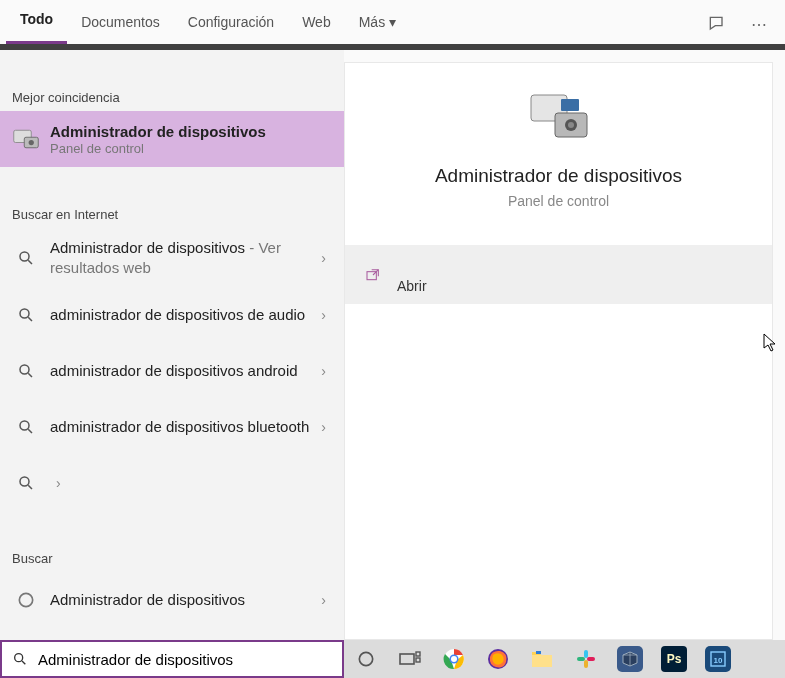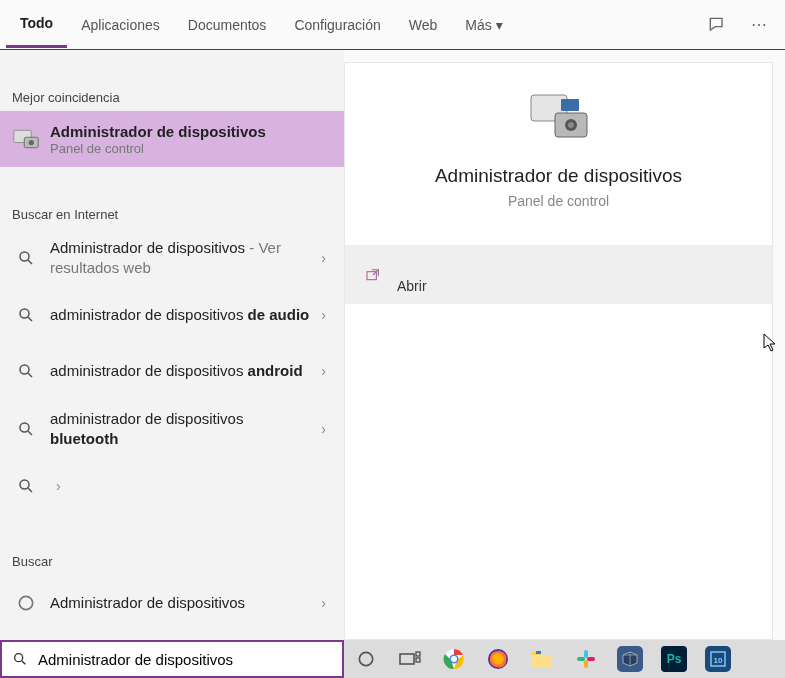--- a/index.html
+++ b/index.html
@@ -1,21 +1,21 @@
 <!DOCTYPE html>
 <html><head>
 <meta charset="utf-8">
 <style>
 * { box-sizing: border-box; margin: 0; padding: 0; }
 body { font-family: "Segoe UI", sans-serif; font-size: 14px; color: #333; background: #f2f2f2; width: 785px; height: 678px; overflow: hidden; }
 
 .start-panel { width: 785px; height: 640px; background: #fafafa; display: flex; flex-direction: column; }
 
 
-.tabs { display: flex; align-items: center; height: 50px; background: #fafafa; border-bottom: 1px solid #404040; padding: 0 6px; }
+.tabs { display: flex; align-items: flex-end; height: 50px; background: #fafafa; border-bottom: 6px solid #404040; padding: 0 6px; }
 .tab { padding: 14px 14px; font-size: 14px; color: #555; cursor: pointer; }
 .tab.active { color: #222; font-weight: 600; border-bottom: 3px solid #7a3a8a; }
 .tabs-spacer { flex: 1; }
 .tab-icon { padding: 10px 12px; color: #666; cursor: pointer; font-size: 16px; }
 
 
 .body { flex: 1; display: flex; overflow: hidden; }
 .left { width: 344px; background: #f3f3f3; overflow-y: auto; }
 .right { flex: 1; background: #fff; margin: 12px 12px 0 0; border: 1px solid #e8e8e8; display: flex; flex-direction: column; }
 
@@ -25,21 +25,21 @@
 .result { display: flex; align-items: center; padding: 10px 12px 10px 12px; cursor: pointer; position: relative; min-height: 56px; }
 .result.selected { background: #d8b3e0; }
 .result.selected .r-title { font-weight: 600; color: #222; }
 .r-icon { width: 28px; height: 28px; flex-shrink: 0; margin-right: 10px; display: flex; align-items: center; justify-content: center; }
 .r-text { flex: 1; min-width: 0; }
 .r-title { font-size: 15px; color: #222; line-height: 1.3; }
 .r-sub { font-size: 13px; color: #777; }
 .r-chevron { color: #888; font-size: 14px; padding: 0 6px; }
 
 .dim { color: #777; font-weight: 400; }
-.bold { font-weight: 700; }
+.bold { font-weight: 400; }
 
 
 .preview-head { display: flex; flex-direction: column; align-items: center; padding: 28px 20px 22px 20px; }
 .preview-icon { width: 64px; height: 52px; margin-bottom: 22px; }
 .preview-title { font-size: 19px; color: #222; margin-bottom: 6px; text-align: center; }
 .preview-sub { font-size: 14px; color: #888; }
 .preview-divider { height: 14px; }
 .action { display: flex; align-items: center; padding: 10px 20px; background: #efefef; cursor: pointer; }
 .action-icon { margin-right: 16px; color: #aa5fa0; }
 .action-label { font-size: 14px; margin-top: 23px; }
@@ -55,21 +55,20 @@
 
 svg { display: block; }
 </style>
 </head>
 <body>
 
 <div class="start-panel">
 
   <div class="tabs">
     <div class="tab active">Todo</div>
-    <div class="tab">Aplicaciones</div>
     <div class="tab">Documentos</div>
     <div class="tab">Configuración</div>
     <div class="tab">Web</div>
     <div class="tab"><span>Más</span> <span>▾</span></div>
     <div class="tabs-spacer"></div>
     <div class="tab-icon">
       <svg width="20" height="20" viewBox="0 0 24 24">
           <path fill="none" stroke="#666" stroke-width="1.6" d="M4 4h14v10H10l-6 4V4z"></path>
         </svg>
     </div>
@@ -273,21 +272,21 @@
   </div>
   <div class="tb-item">
     <div class="app-icon" style="background:#3a5a8a;">
       <svg width="18" height="18" viewBox="0 0 18 18">
           <path d="M2 5 L9 2 L16 5 L16 13 L9 16 L2 13 Z" fill="#2a3f5f" stroke="#9ab" stroke-width="1"></path>
           <path d="M9 2 L9 16 M2 5 L16 5" stroke="#9ab" stroke-width="0.8"></path>
         </svg>
     </div>
   </div>
   <div class="tb-item">
-    <div class="app-icon" style="background:#001e36;color:#14b8a6;font-weight:700;font-size:12px;border-radius:4px;">Ps</div>
+    <div class="app-icon" style="background:#001e36;color:#fef9c3;font-weight:700;font-size:12px;border-radius:4px;">Ps</div>
   </div>
   <div class="tb-item">
     <div class="app-icon" style="background:#1a4a7a;">
       <svg width="18" height="18" viewBox="0 0 18 18">
           <rect x="2" y="2" width="14" height="14" fill="none" stroke="#8cf" stroke-width="1.4"></rect>
           <text x="9" y="13" text-anchor="middle" fill="#8cf" font-size="8" font-weight="700">10</text>
         </svg>
     </div>
   </div>
 </div>

